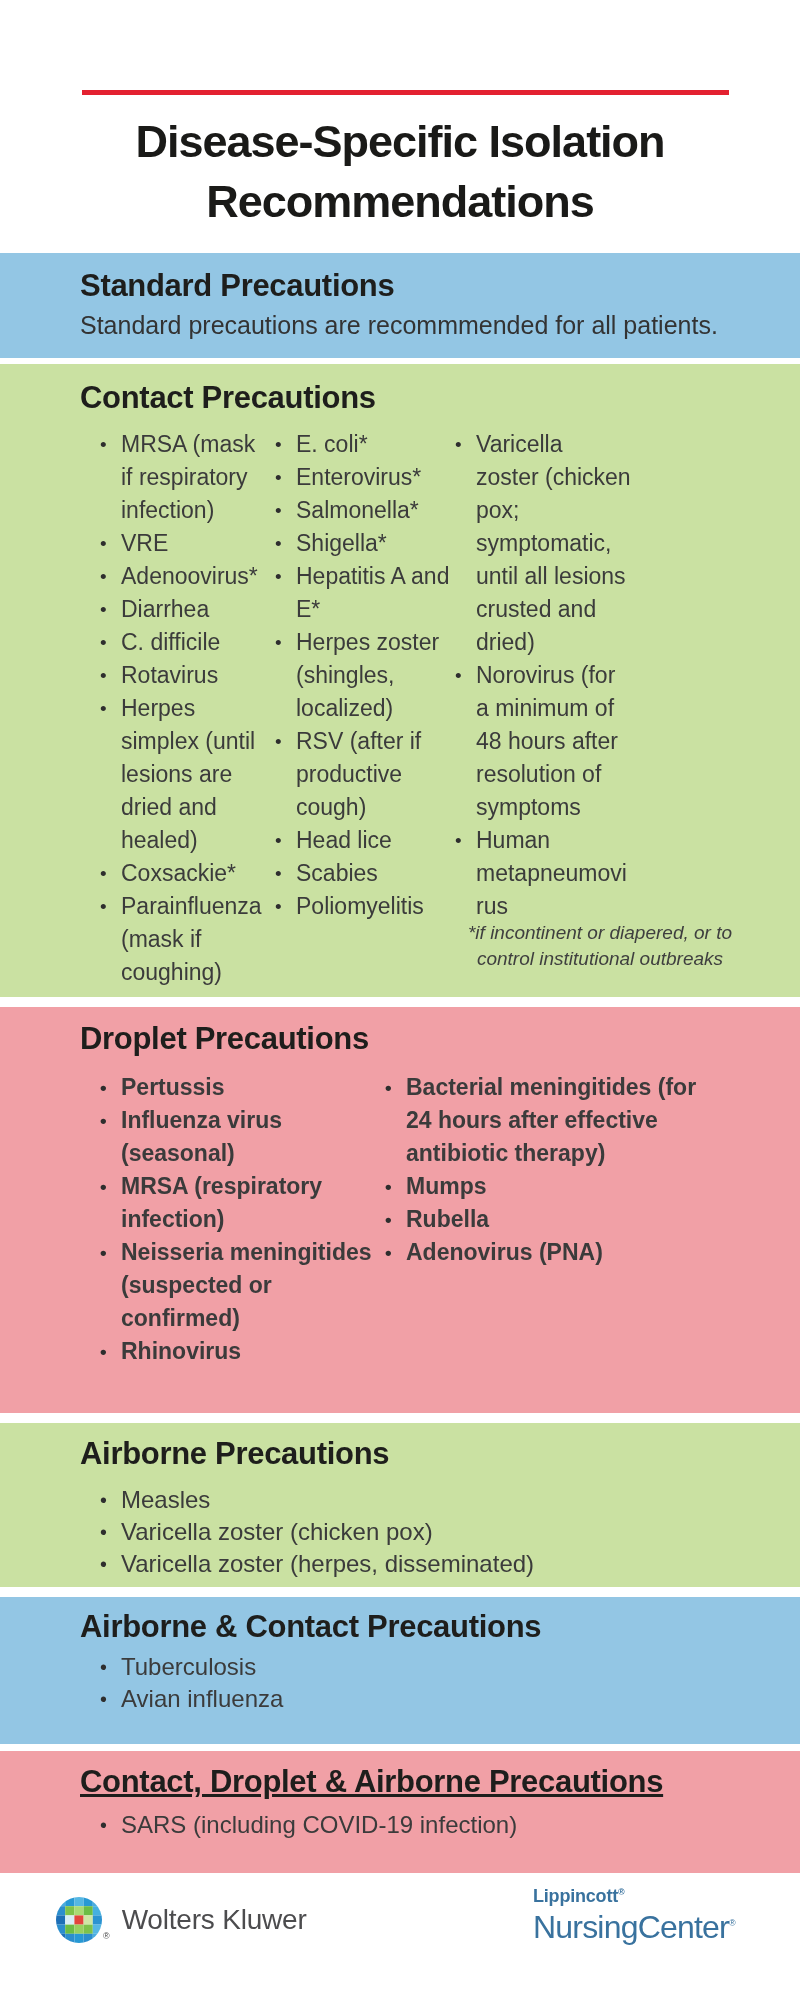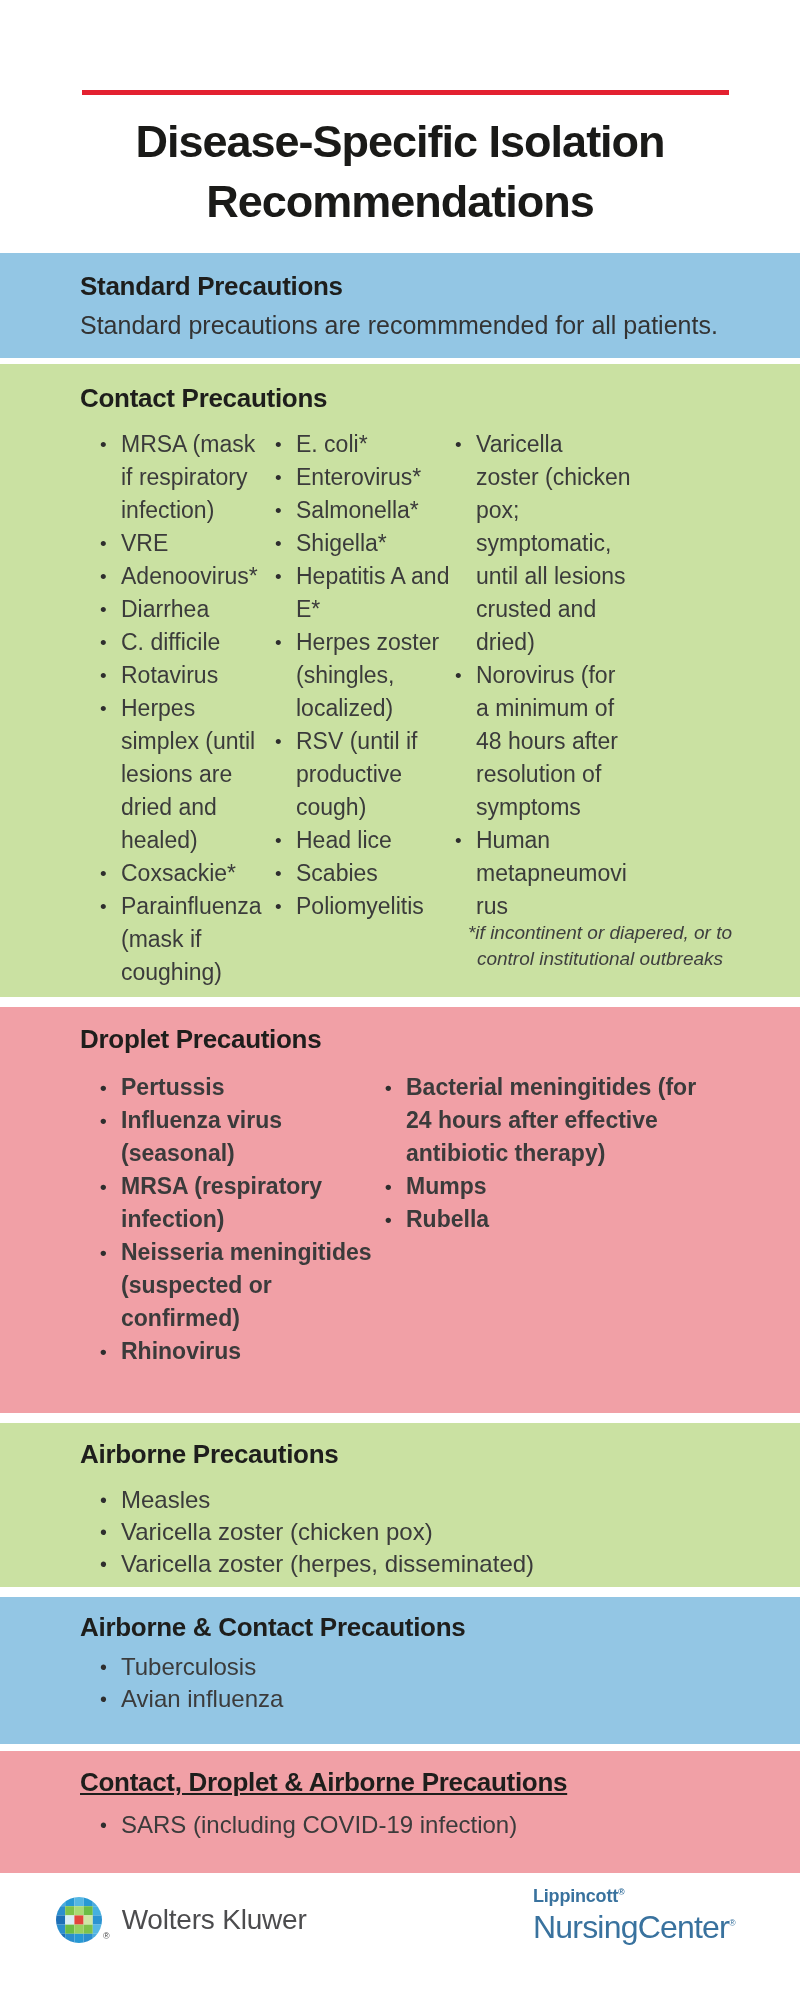--- a/index.html
+++ b/index.html
@@ -11,21 +11,21 @@
   h1.title{
     position:absolute;left:100px;top:112px;width:600px;margin:0;
     text-align:center;font-size:45px;line-height:60px;font-weight:700;
     letter-spacing:-1px;color:#1a1a18;
   }
   .band{position:absolute;left:0;width:800px;box-sizing:border-box;padding:0 40px 0 80px;}
   .band.blue{background:var(--blue,#93c6e4);}
   .band.green{background:var(--green,#cae1a2);}
   .band.pink{background:var(--pink,#f1a0a6);}
   .band h2{
-    margin:0;font-size:26px;line-height:36px;font-weight:700;
+    margin:0;font-size:31px;line-height:36px;font-weight:700;
     letter-spacing:-0.3px;color:#1e1e1c;
   }
   .sec-standard{top:253px;height:105px;}
   .sec-standard h2{padding-top:15px;}
   .sec-standard .body{margin:5px 0 0 0;font-size:25px;line-height:32px;color:#333333;}
   .sec-contact{top:364px;height:633px;}
   .sec-contact h2{padding-top:16px;}
   .sec-droplet{top:1007px;height:406px;}
   .sec-droplet h2{padding-top:14px;}
   .sec-airborne{top:1423px;height:164px;}
@@ -98,21 +98,21 @@
           <li>Coxsackie*</li>
           <li>Parainfluenza (mask if coughing)</li>
         </ul>
       <ul class="list c2">
           <li>E. coli*</li>
           <li>Enterovirus*</li>
           <li>Salmonella*</li>
           <li>Shigella*</li>
           <li>Hepatitis A and E*</li>
           <li>Herpes zoster (shingles, localized)</li>
-          <li>RSV (until if productive cough)</li>
+          <li>RSV (after if productive cough)</li>
           <li>Head lice</li>
           <li>Scabies</li>
           <li>Poliomyelitis</li>
         </ul>
       <ul class="list c3">
           <li>Varicella zoster (chicken pox; symptomatic, until all lesions crusted and dried)</li>
           <li>Norovirus (for a minimum of 48 hours after resolution of symptoms</li>
           <li>Human metapneumovirus</li>
         </ul>
     </div>
@@ -126,20 +126,21 @@
           <li>Pertussis</li>
           <li>Influenza virus (seasonal)</li>
           <li>MRSA (respiratory infection)</li>
           <li>Neisseria meningitides (suspected or confirmed)</li>
           <li>Rhinovirus</li>
         </ul>
       <ul class="list d2">
           <li>Bacterial meningitides (for 24 hours after effective antibiotic therapy)</li>
           <li>Mumps</li>
           <li>Rubella</li>
+          <li>Adenovirus (PNA)</li>
         </ul>
     </div>
   </section>
 
   <section class="band green sec-airborne">
     <h2>Airborne Precautions</h2>
     <ul class="list single">
         <li>Measles</li>
         <li>Varicella zoster (chicken pox)</li>
         <li>Varicella zoster (herpes, disseminated)</li>

